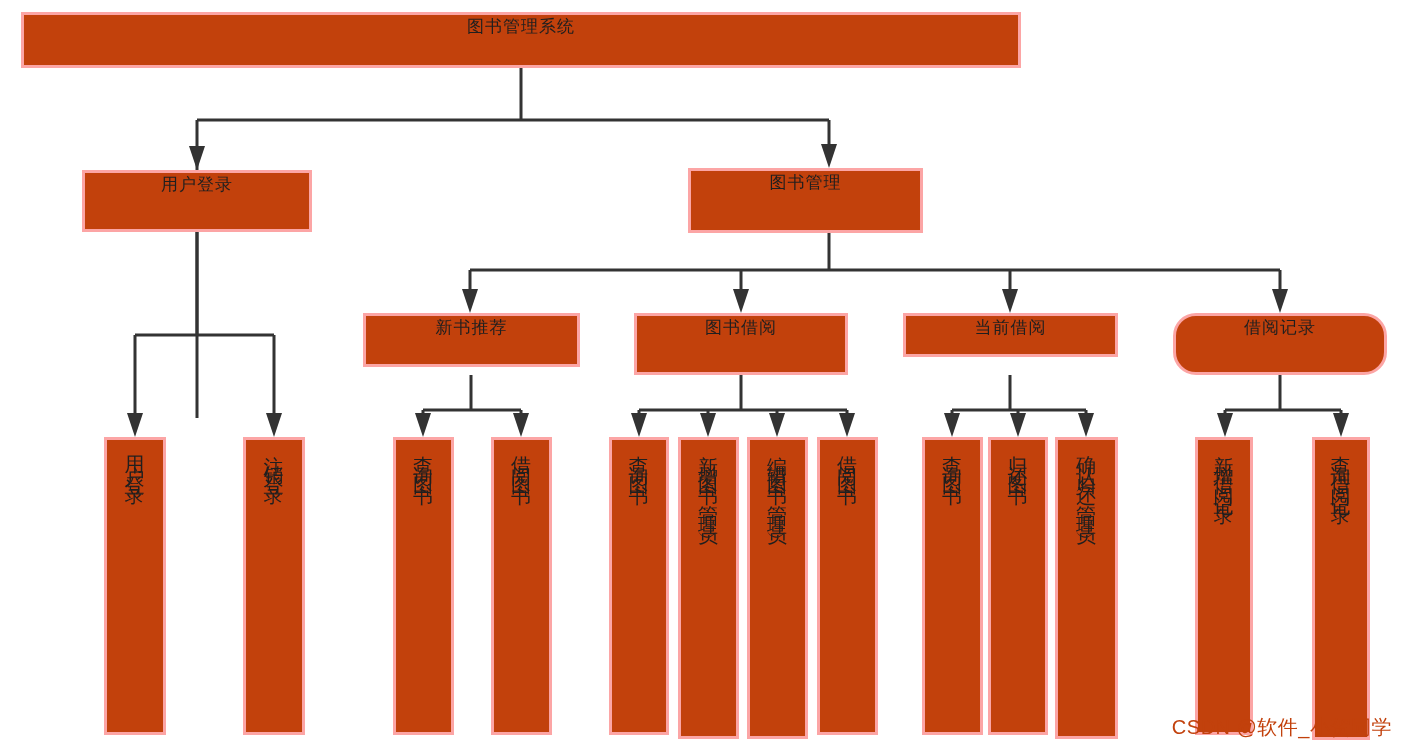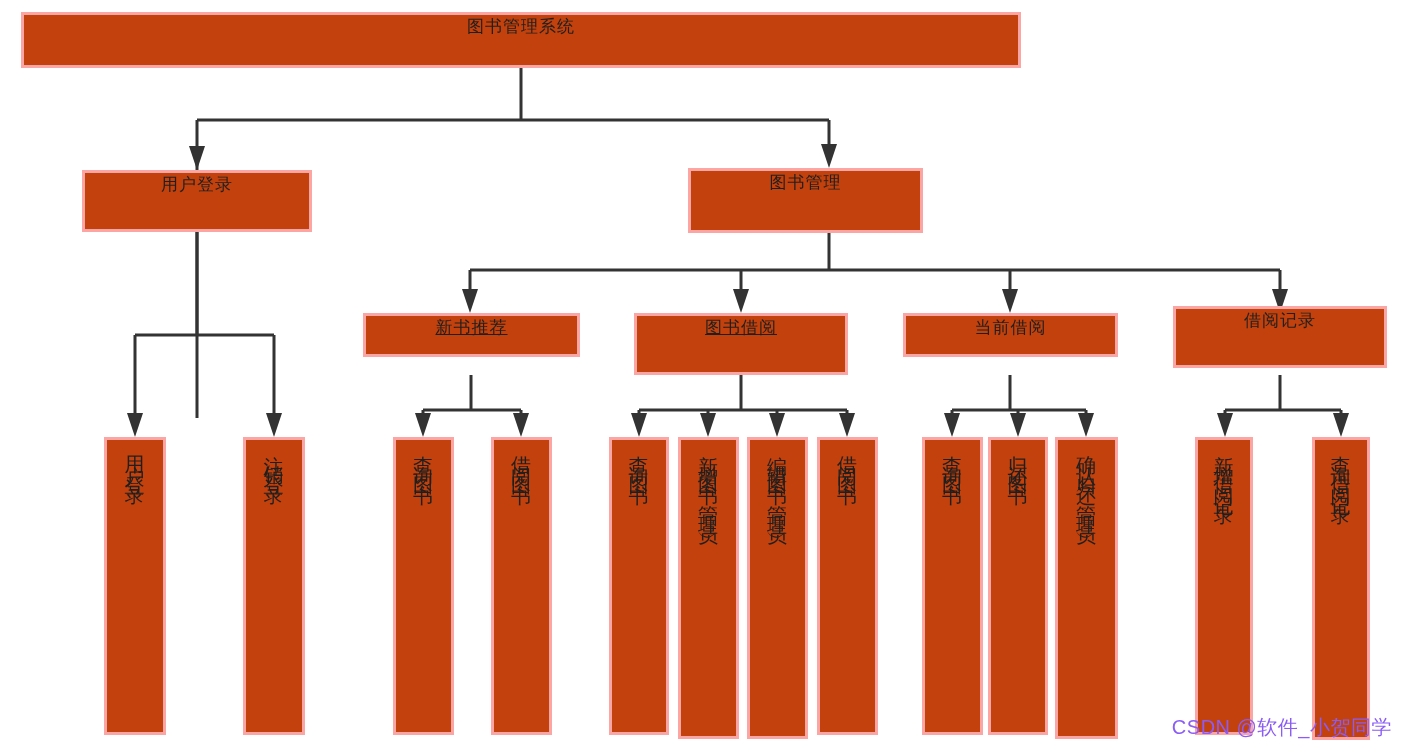--- a/index.html
+++ b/index.html
@@ -43,21 +43,21 @@
     font-size: 20px;
     letter-spacing: 10px;
     line-height: 1;
     white-space: nowrap;
   }
   .watermark {
     position: absolute;
     right: 13px;
     top: 714px;
     font-size: 20px;
-    color: #8b5cf6;
+    color: #c2410c;
     letter-spacing: 0.5px;
     white-space: nowrap;
     z-index: 5;
   }
 </style>
 </head>
 <body>
 
 <div class="canvas">
 
@@ -98,30 +98,30 @@
     <span>图书管理系统</span>
   </div>
 
   <div class="node h-box" style="left:82px; top:170px; width:230px; height:62px;">
     <span>用户登录</span>
   </div>
   <div class="node h-box" style="left:688px; top:168px; width:235px; height:65px;">
     <span>图书管理</span>
   </div>
 
-  <div class="node h-box" style="left:363px; top:313px; width:217px; height:44px;text-decoration:underline;">
+  <div class="node h-box" style="left:363px; top:313px; width:217px; height:54px;">
     <span>新书推荐</span>
   </div>
-  <div class="node h-box" style="left:634px; top:313px; width:214px; height:62px;text-decoration:underline;">
+  <div class="node h-box" style="left:634px; top:313px; width:214px; height:62px;">
     <span>图书借阅</span>
   </div>
   <div class="node h-box" style="left:903px; top:313px; width:215px; height:44px;">
     <span>当前借阅</span>
   </div>
-  <div class="node h-box" style="left:1173px; top:306px; width:214px; height:62px;">
+  <div class="node h-box" style="left:1173px; top:313px; width:214px; height:62px;border-radius:23px;">
     <span>借阅记录</span>
   </div>
 
   <div class="node leaf" style="left:104px; top:437px; width:62px; height:298px;">
     <span>用户登录</span>
   </div>
   <div class="node leaf" style="left:243px; top:437px; width:62px; height:298px;">
     <span>注销登录</span>
   </div>
 

